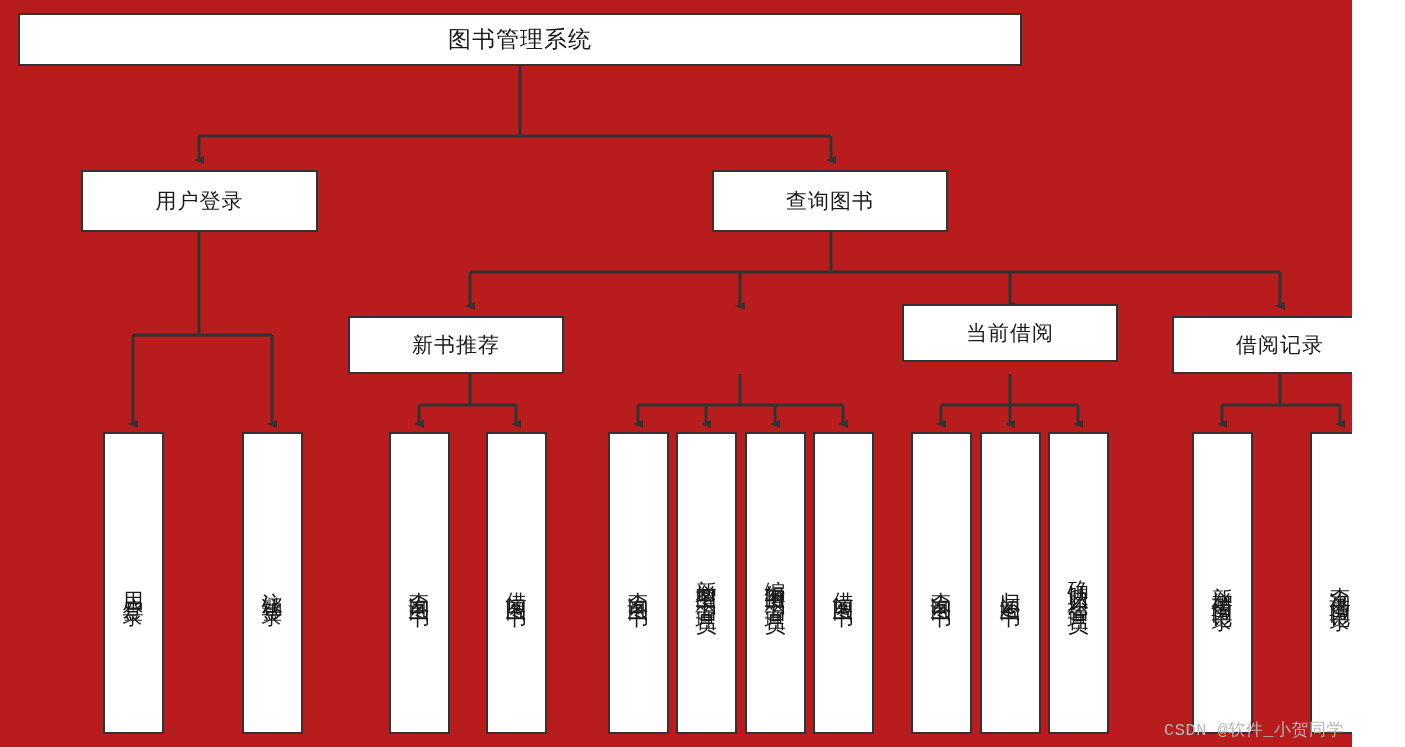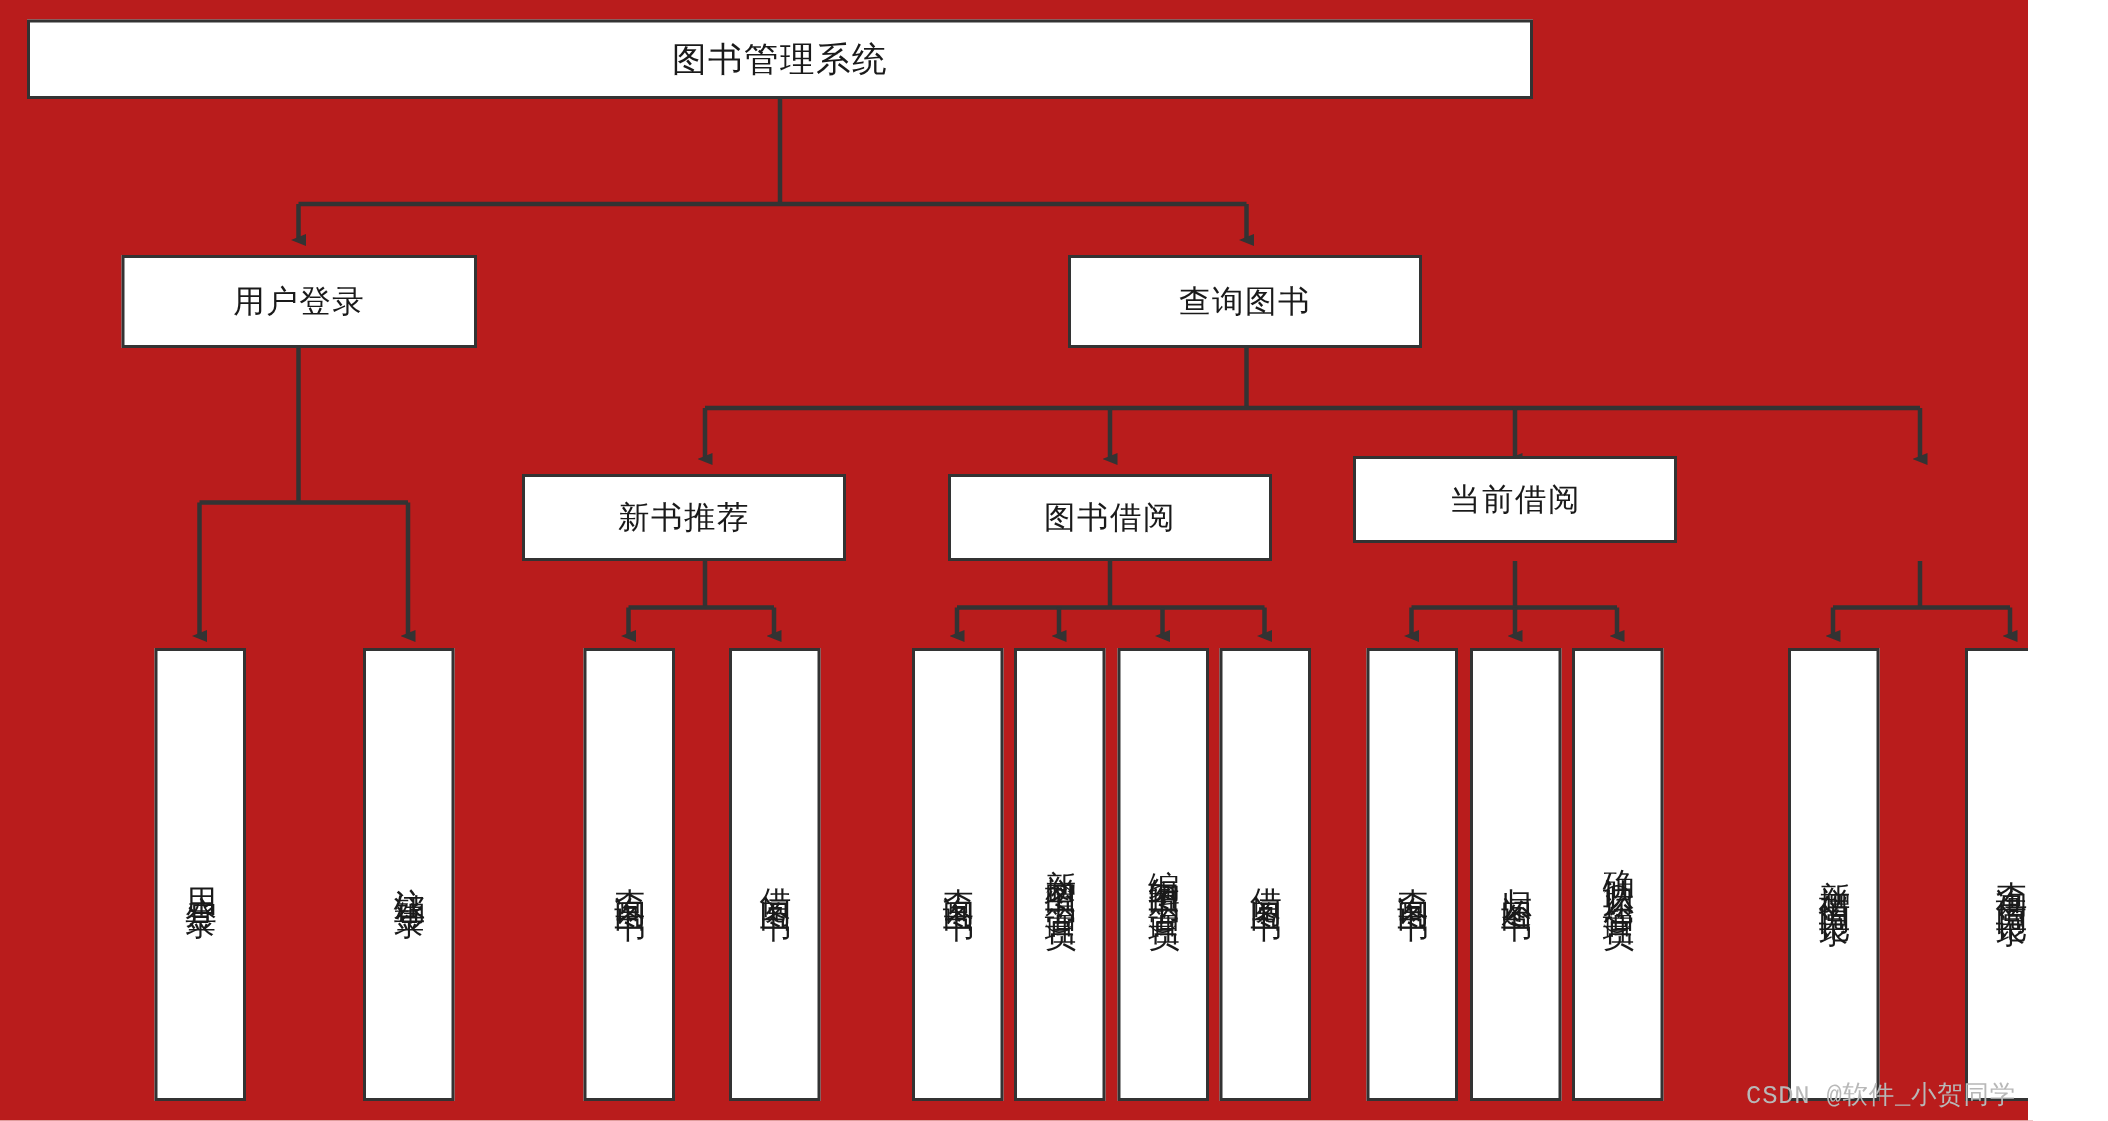--- a/index.html
+++ b/index.html
@@ -132,28 +132,28 @@
   </div>
 
   <div class="node node-h" style="left:712px; top:170px; width:236px; height:62px;">
     <span>查询图书</span>
   </div>
 
   <div class="node node-h" style="left:348px; top:316px; width:216px; height:58px;">
     <span>新书推荐</span>
   </div>
 
-  <div class="node node-h" style="left:632px; top:316px; width:216px; height:58px;">
-    <span>图书借阅</span>
-  </div>
 
   <div class="node node-h" style="left:902px; top:304px; width:216px; height:58px;">
     <span>当前借阅</span>
   </div>
 
+  <div class="node node-h" style="left:1172px; top:316px; width:216px; height:58px;">
+    <span>借阅记录</span>
+  </div>
 
   <div class="node node-v" style="left:103px; top:432px; width:61px; height:302px;">
     <span class="vtext">用户登录</span>
   </div>
 
   <div class="node node-v" style="left:242px; top:432px; width:61px; height:302px;">
     <span class="vtext">注销登录</span>
   </div>
 
   <div class="node node-v" style="left:389px; top:432px; width:61px; height:302px;">

